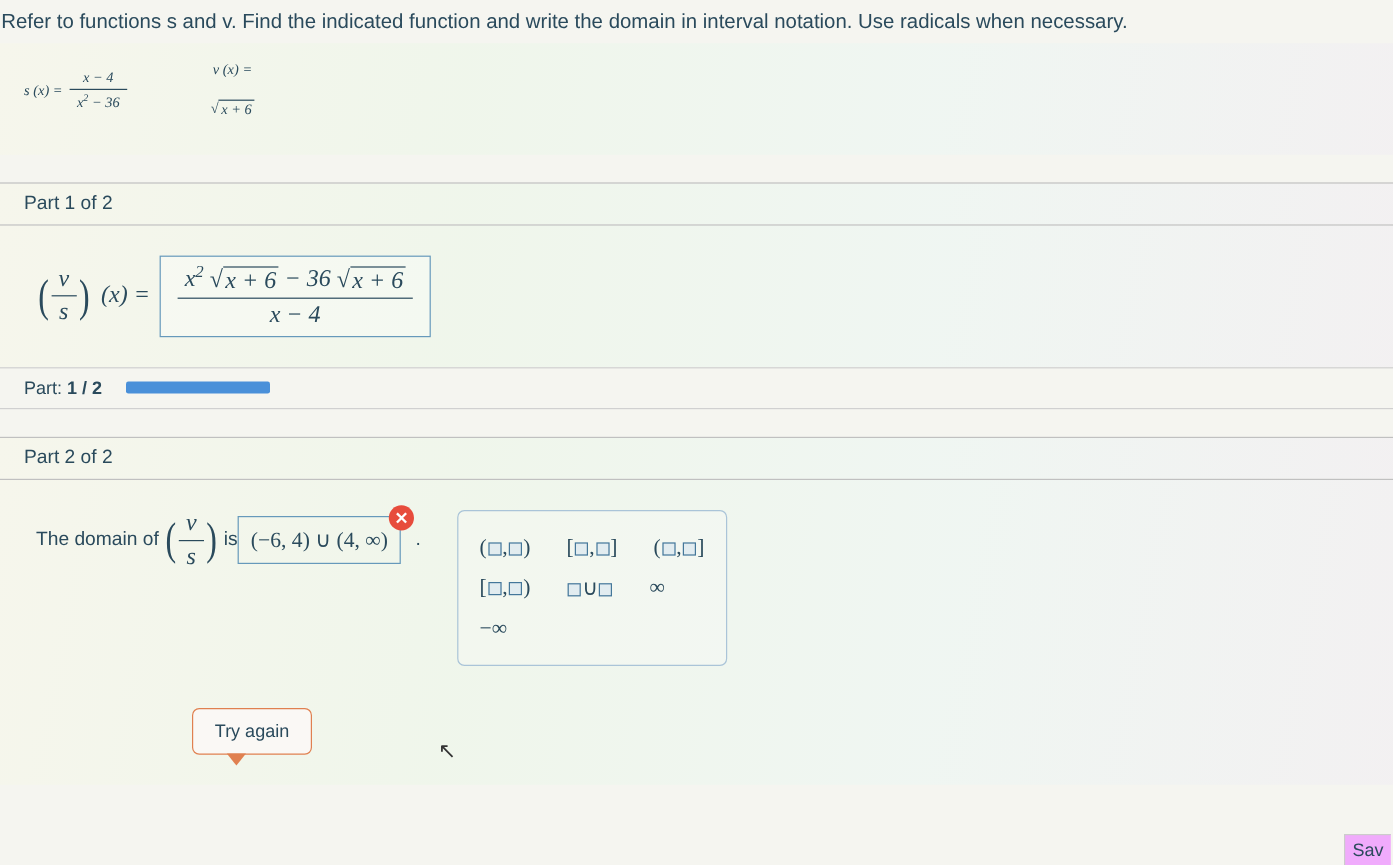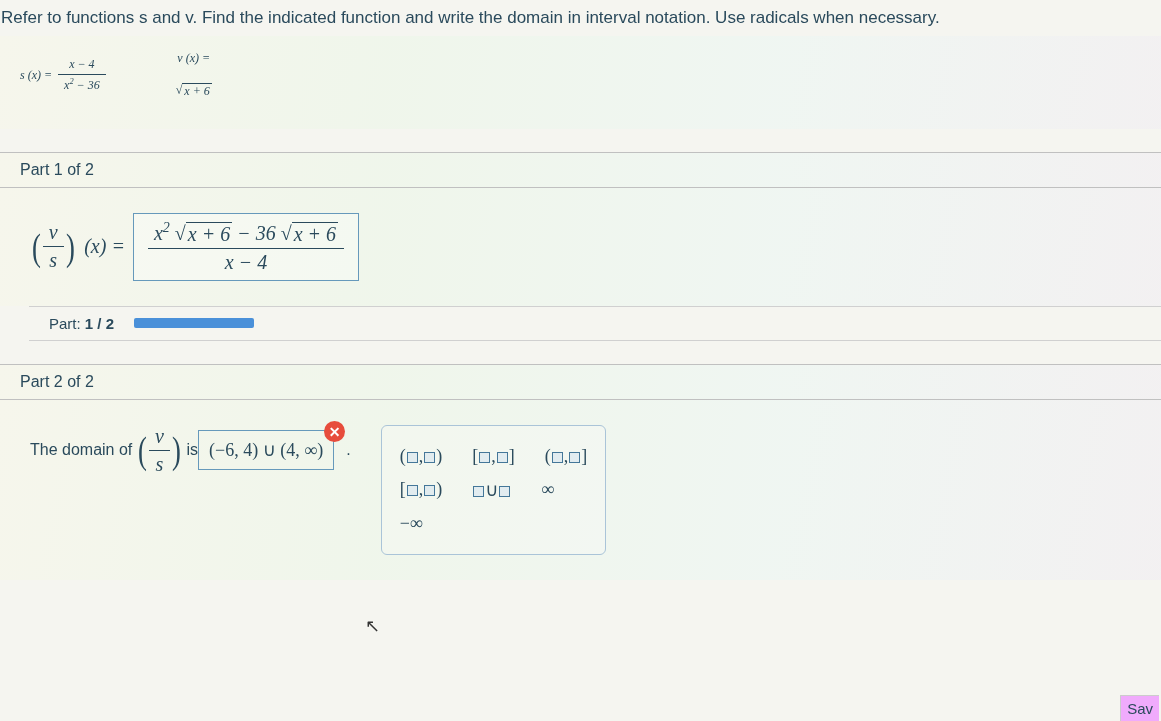--- a/index.html
+++ b/index.html
@@ -102,21 +102,20 @@
       font-family: Arial, sans-serif;
     }
     .progress-row {
       padding: 8px 20px;
       border-top: 1px solid #d0d0d0;
       border-bottom: 1px solid #d0d0d0;
       display: flex;
       align-items: center;
       gap: 20px;
       background: #f5f5f0;
-      margin-left: 29px;
     }
     .progress-text { font-size: 15px; }
     .progress-text b { font-weight: bold; }
     .progress-bar {
       width: 120px;
       height: 10px;
       background: #4a90d9;
       border-radius: 2px;
     }
     .paren-big {
@@ -315,17 +314,20 @@
         <span class="palette-btn">[<span class="square"></span>,<span class="square"></span>)</span>
         <span class="palette-btn"><span class="square"></span>∪<span class="square"></span></span>
         <span class="palette-btn">∞</span>
       </div>
       <div class="palette-row">
         <span class="palette-btn">−∞</span>
       </div>
     </div>
   </div>
 
+  <div class="try-again-wrap">
+    <div class="try-again">Try again</div>
+  </div>
 </div>
 
 <div class="cursor-arrow">↖</div>
 
 <div class="bottom-edge">Sav</div>
 
 </body></html>

